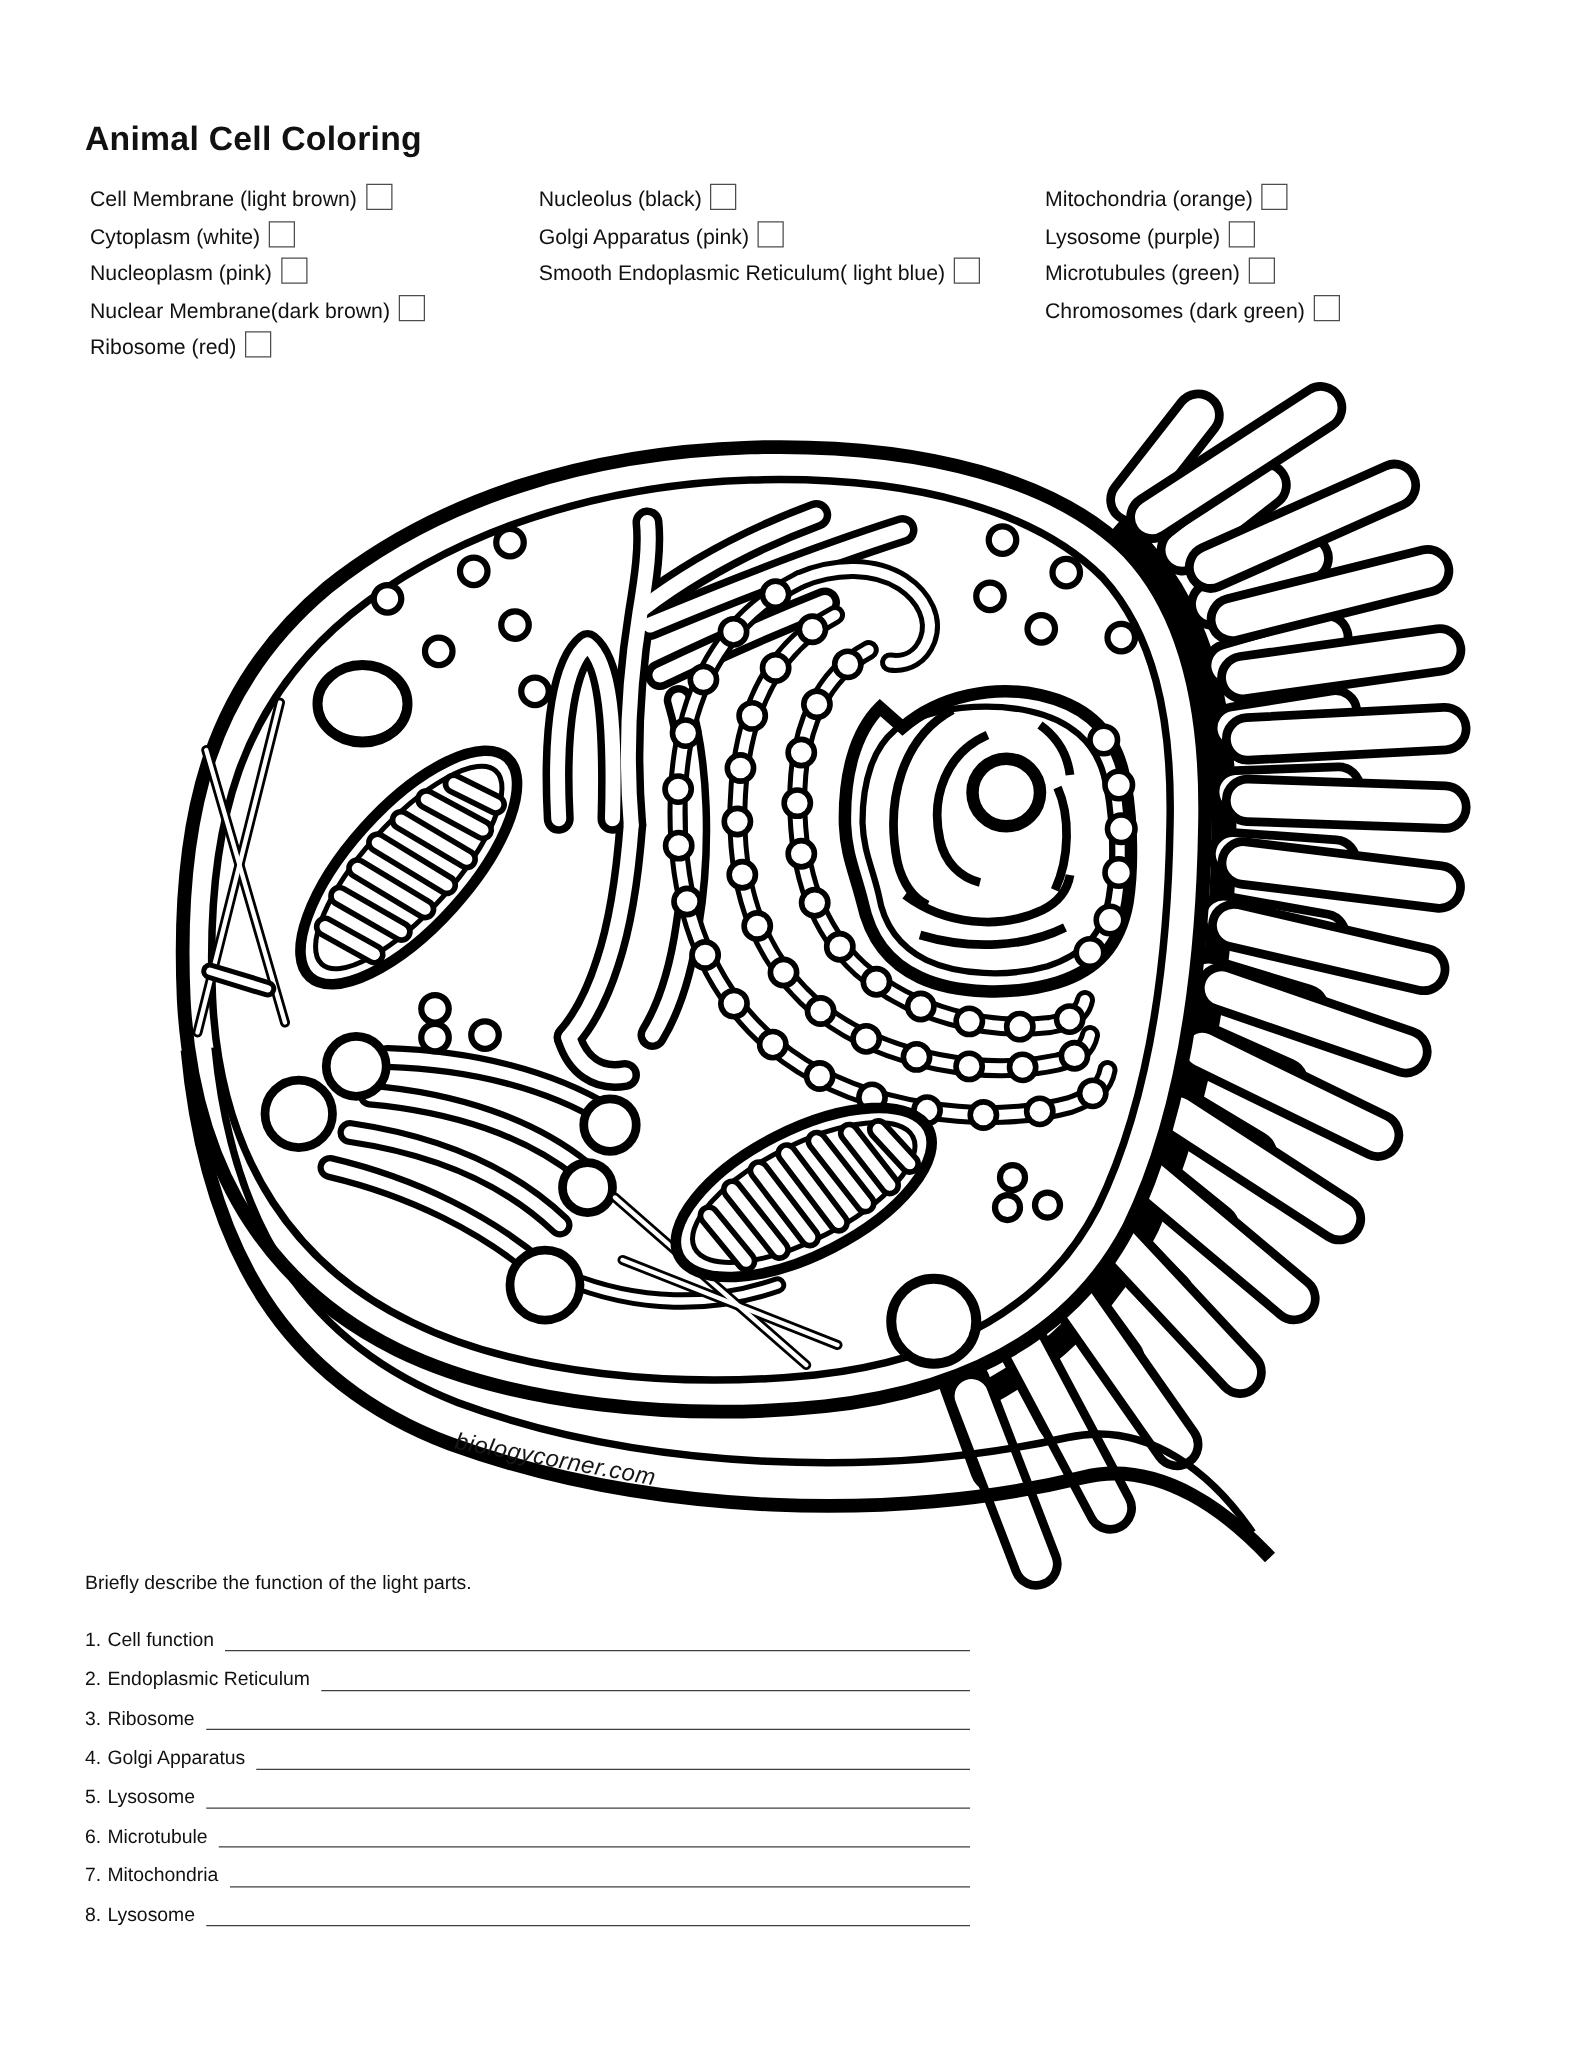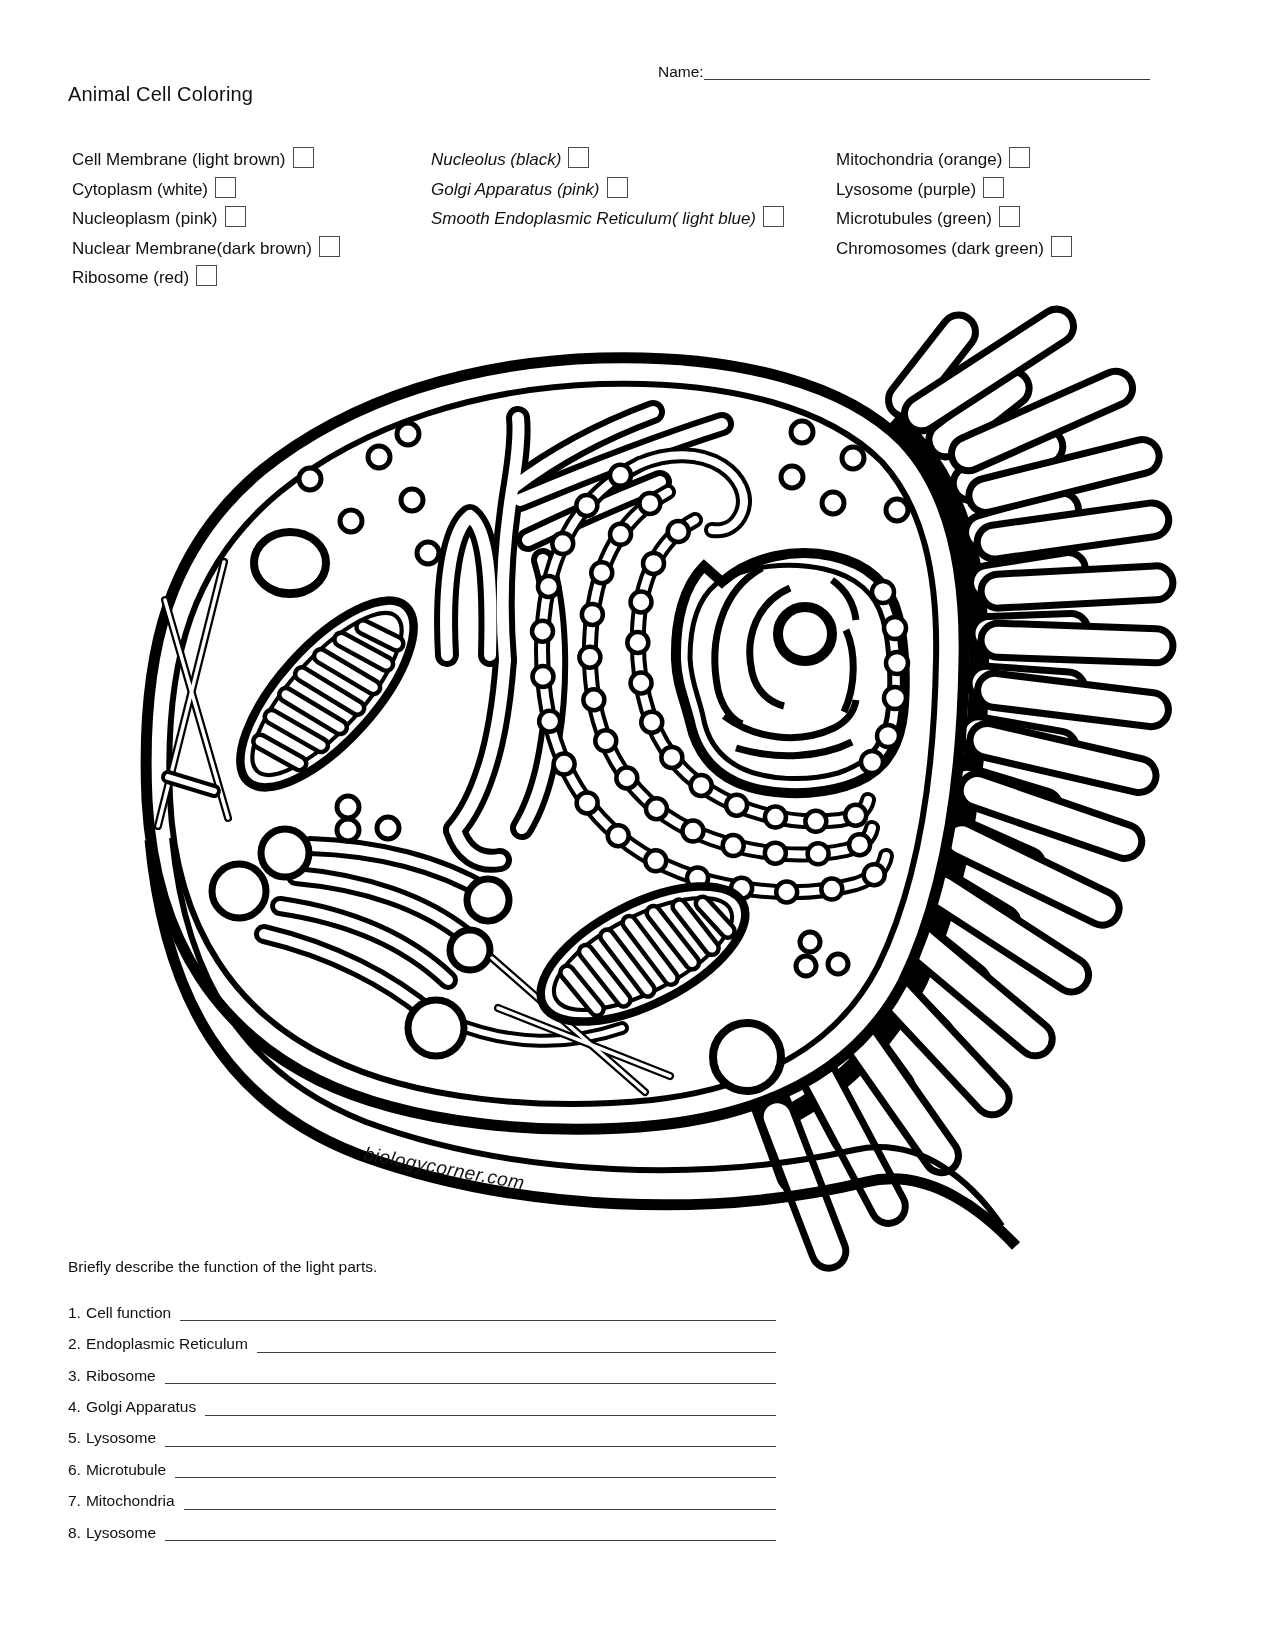--- a/index.html
+++ b/index.html
@@ -3,25 +3,25 @@
 <meta charset="utf-8">
 <style>
   html,body{margin:0;padding:0;background:#fff;}
   #page{position:relative;width:1275px;height:1651px;background:#fff;overflow:hidden;
         font-family:"Liberation Sans",sans-serif;color:#111;}
   .abs{position:absolute;}
   #cell-svg{position:absolute;left:0;top:0;}
   
   #name-row{left:658px;top:60px;width:492px;display:flex;align-items:center;font-size:15.5px;}
   #name-row .line{flex:1;height:22px;border-bottom:1.6px solid #3a3a3a;transform:translateY(-3px);}
-  #page-title{left:68px;top:83px;font-size:20px;font-weight:normal;letter-spacing:.2px;}
+  #page-title{left:68px;top:96px;font-size:27px;font-weight:bold;letter-spacing:.2px;}
   
   .chk-col{top:150px;}
   #chk-col-0{left:72px;}
-  #chk-col-1{left:431px;font-style:italic;}
+  #chk-col-1{left:431px;}
   #chk-col-2{left:836px;}
   .chk-row{display:flex;align-items:flex-start;height:29.5px;font-size:17px;white-space:nowrap;}
   .chk-box{width:19px;height:19px;border:1.6px solid #4c4c4c;margin-left:7px;flex:none;
            transform:translateY(-3px);background:#fff;}
   
   #instruction{left:68px;top:1258px;font-size:15.5px;}
   #questions{left:68px;top:1297px;width:708px;}
   .q-row{display:flex;align-items:center;height:31.45px;font-size:15.5px;white-space:nowrap;}
   .q-num{margin-right:5px;}
   .q-line{flex:1;margin-left:9px;height:22px;border-bottom:1.5px solid #3f3f3f;transform:translateY(-3px);}
@@ -396,24 +396,20 @@
       <circle cx="897" cy="510" r="11"></circle>
       <circle cx="348" cy="807" r="11"></circle>
         <circle cx="388" cy="828" r="11"></circle>
       <circle cx="348" cy="830" r="11"></circle>
       <circle cx="810" cy="942" r="10"></circle>
         <circle cx="806" cy="966" r="10"></circle>
       <circle cx="838" cy="964" r="10"></circle>
     </g>
   </svg>
 
-  <div id="name-row" class="abs">
-    <span>Name:</span>
-    <span class="line"></span>
-  </div>
 
   <div id="page-title" class="abs">Animal Cell Coloring</div>
 
   <div id="chk-col-0" class="abs chk-col">
     <div class="chk-row">
       <span>Cell Membrane (light brown)</span>
       <span class="chk-box"></span>
     </div>
     <div class="chk-row">
       <span>Cytoplasm (white)</span>

